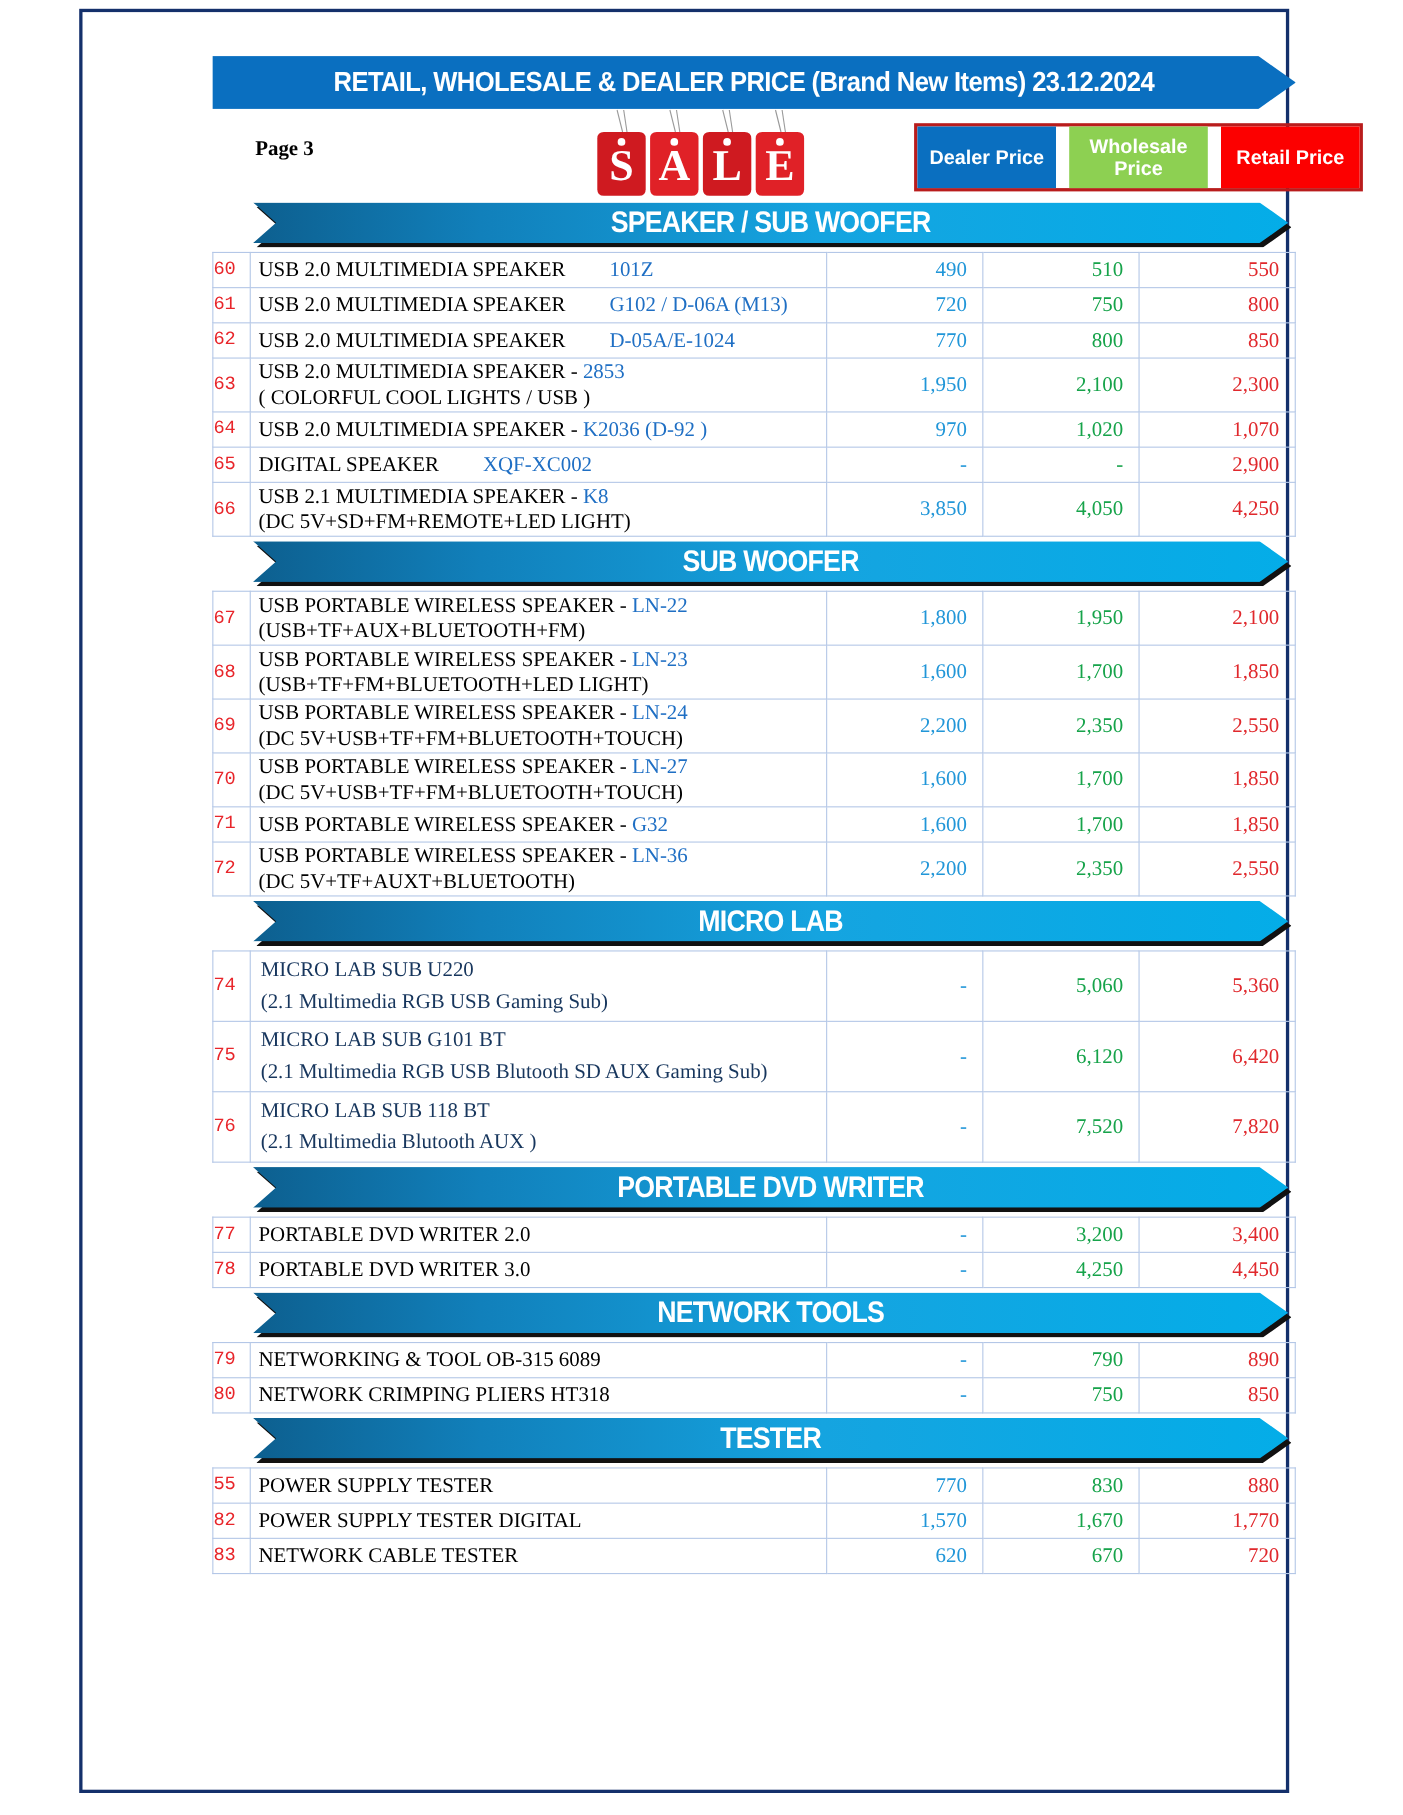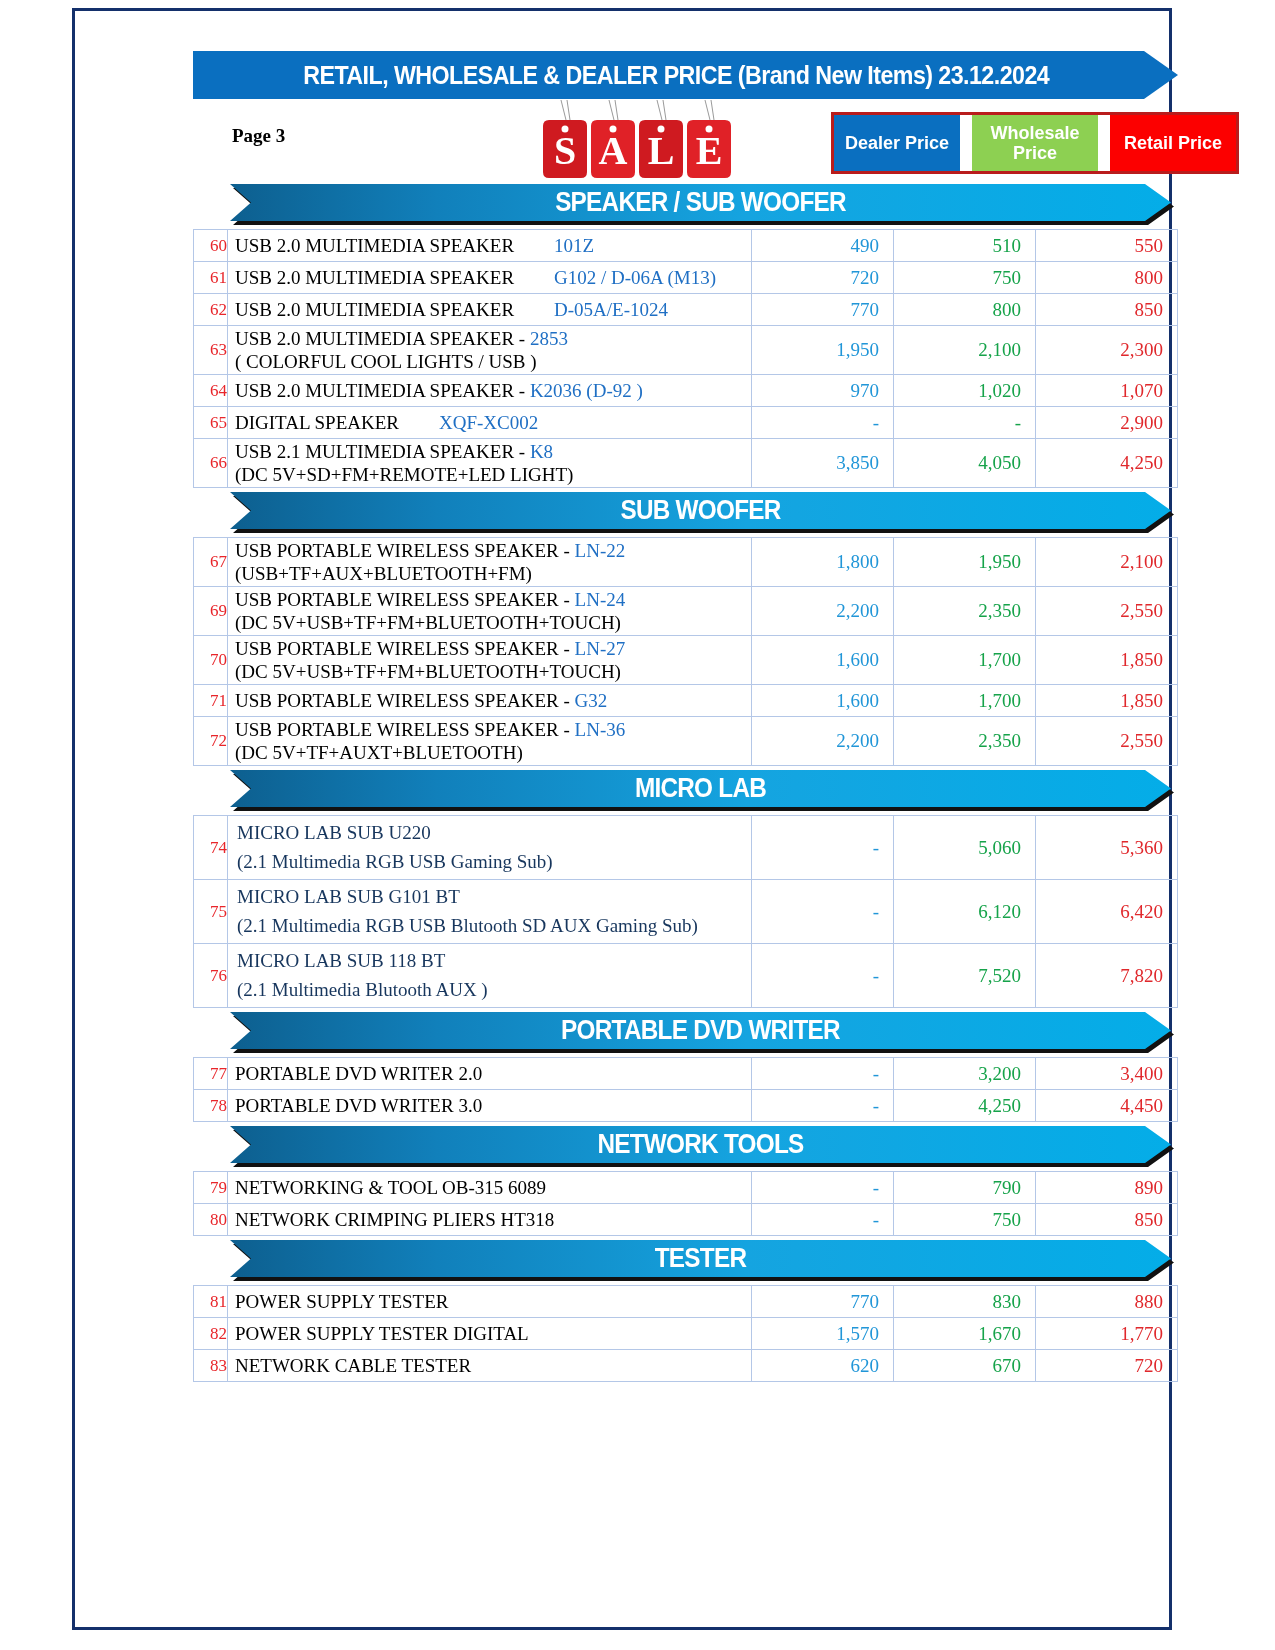--- a/index.html
+++ b/index.html
@@ -172,24 +172,24 @@
     margin-left: 6px;
     table-layout: fixed;
   }
   table.pl td {
     border: 1px solid #b4c7e7;
     padding: 0;
     vertical-align: middle;
   }
   .c-num {
     width: 33px;
-    text-align: right;
+    text-align: left;
     color: #e8252a;
     font-size: 17px;
-    font-family: Liberation Serif, serif;
+    font-family: Liberation Mono, monospace;
   }
   .c-desc {
     padding-left: 7px !important;
     font-size: 19px;
     color: #000000;
     line-height: 1.22;
   }
   .c-price {
     width: 127px;
     text-align: right;
@@ -330,20 +330,27 @@
         <table class="pl">
           <tbody>
             <tr class="row-2">
               <td class="c-num">67</td>
               <td class="c-desc"><span>USB PORTABLE WIRELESS SPEAKER - </span><span class="code">LN-22</span><span class="desc-line2">(USB+TF+AUX+BLUETOOTH+FM)</span></td>
               <td class="c-price c-dealer">1,800</td>
               <td class="c-price c-whole">1,950</td>
               <td class="c-price c-retail">2,100</td>
             </tr>
             <tr class="row-2">
+              <td class="c-num">68</td>
+              <td class="c-desc"><span>USB PORTABLE WIRELESS SPEAKER - </span><span class="code">LN-23</span><span class="desc-line2">(USB+TF+FM+BLUETOOTH+LED LIGHT)</span></td>
+              <td class="c-price c-dealer">1,600</td>
+              <td class="c-price c-whole">1,700</td>
+              <td class="c-price c-retail">1,850</td>
+            </tr>
+            <tr class="row-2">
               <td class="c-num">69</td>
               <td class="c-desc"><span>USB PORTABLE WIRELESS SPEAKER - </span><span class="code">LN-24</span><span class="desc-line2">(DC 5V+USB+TF+FM+BLUETOOTH+TOUCH)</span></td>
               <td class="c-price c-dealer">2,200</td>
               <td class="c-price c-whole">2,350</td>
               <td class="c-price c-retail">2,550</td>
             </tr>
             <tr class="row-2">
               <td class="c-num">70</td>
               <td class="c-desc"><span>USB PORTABLE WIRELESS SPEAKER - </span><span class="code">LN-27</span><span class="desc-line2">(DC 5V+USB+TF+FM+BLUETOOTH+TOUCH)</span></td>
               <td class="c-price c-dealer">1,600</td>
@@ -452,21 +459,21 @@
           </tbody>
         </table>
         <div class="sec-wrap">
           <div class="sec-shadow"></div>
           <div class="sec-banner"></div>
           <div class="sec-label">TESTER</div>
         </div>
         <table class="pl">
           <tbody>
             <tr class="row-1">
-              <td class="c-num">81</td>
+              <td class="c-num">55</td>
               <td class="c-desc"><span>POWER SUPPLY TESTER</span></td>
               <td class="c-price c-dealer">770</td>
               <td class="c-price c-whole">830</td>
               <td class="c-price c-retail">880</td>
             </tr>
             <tr class="row-1">
               <td class="c-num">82</td>
               <td class="c-desc"><span>POWER SUPPLY TESTER DIGITAL</span></td>
               <td class="c-price c-dealer">1,570</td>
               <td class="c-price c-whole">1,670</td>

